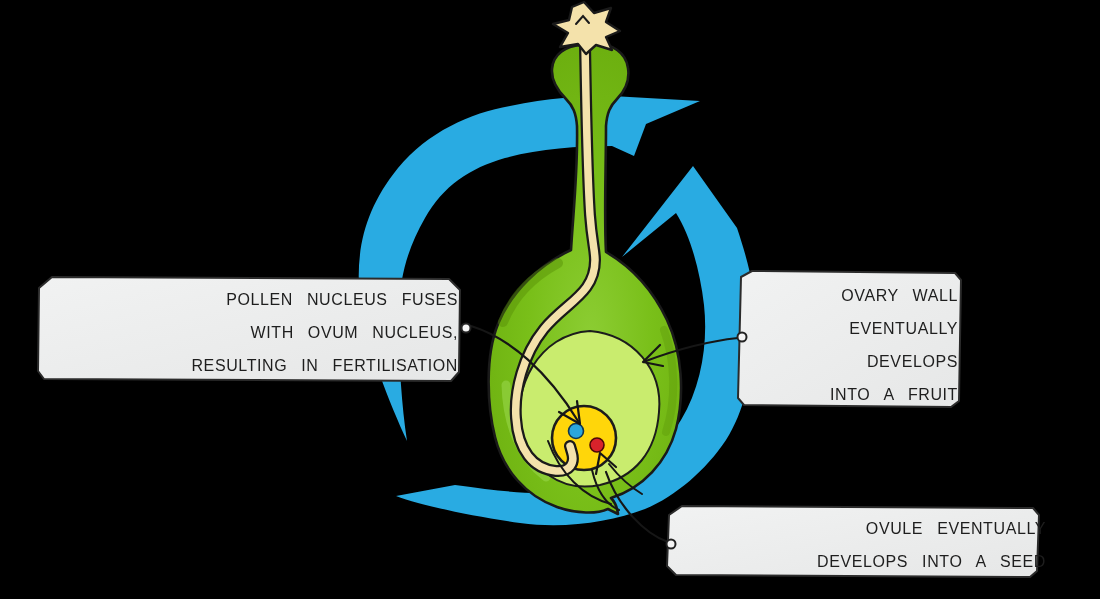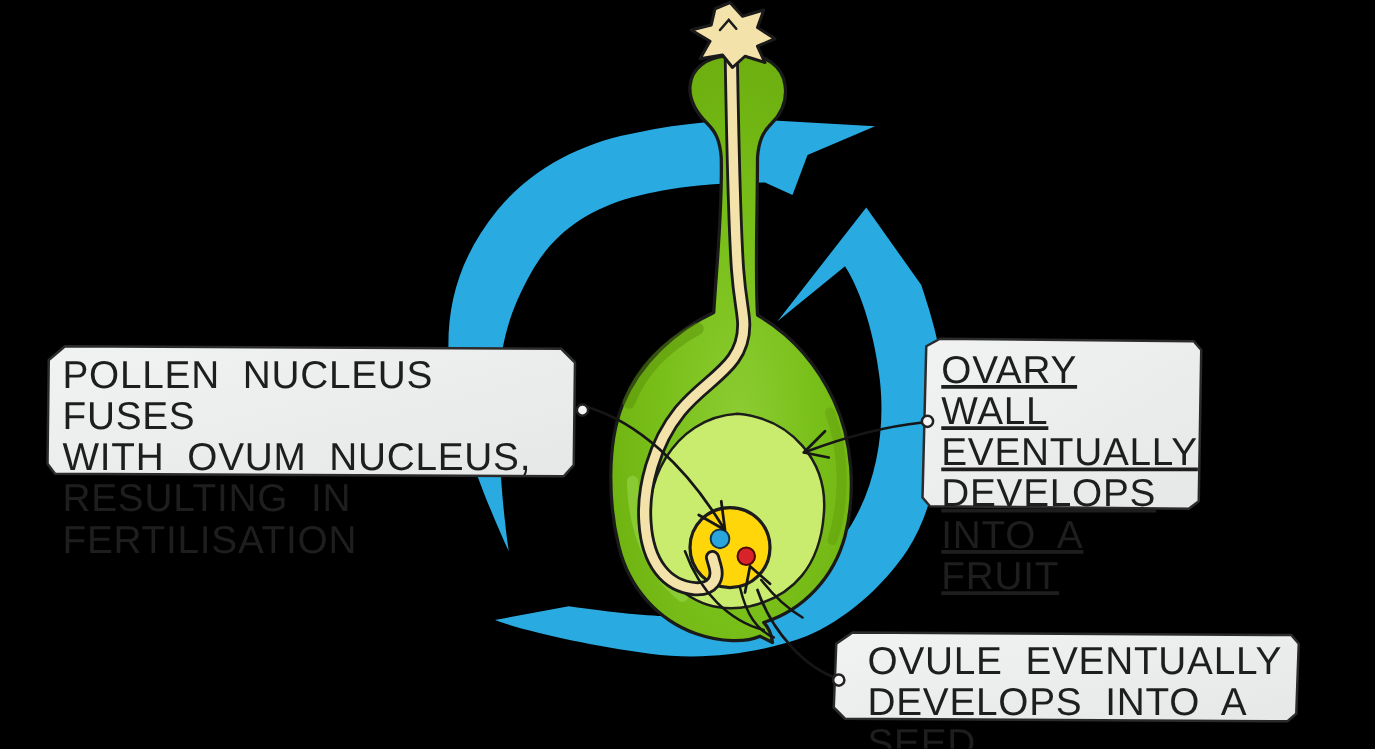--- a/index.html
+++ b/index.html
@@ -4,29 +4,30 @@
 <style>
   html,body{margin:0;padding:0;background:#000;}
   #stage{
     position:relative;width:1100px;height:599px;background:#000;
     overflow:hidden;font-family:"Liberation Sans",sans-serif;
   }
   #stage svg{position:absolute;left:0;top:0;}
   .label-text{
     position:absolute;
     color:#1e1e1e;
-    font-size:31px;
+    font-size:16px;
     line-height:33px;
     letter-spacing:0.6px;
     word-spacing:9px;
     white-space:pre-line;
     font-weight:400;
+    text-align:right;
   }
   .lt1{left:50px;top:283px;width:408px;}
-  .lt2{left:753px;top:279px;width:205px;text-decoration:underline;}
+  .lt2{left:753px;top:279px;width:205px;}
   .lt3{left:694px;top:512px;width:352px;}
 </style>
 </head>
 <body>
 
 <div id="stage">
 
   <svg width="1100" height="599" viewBox="0 0 1100 599">
 
     <defs>

